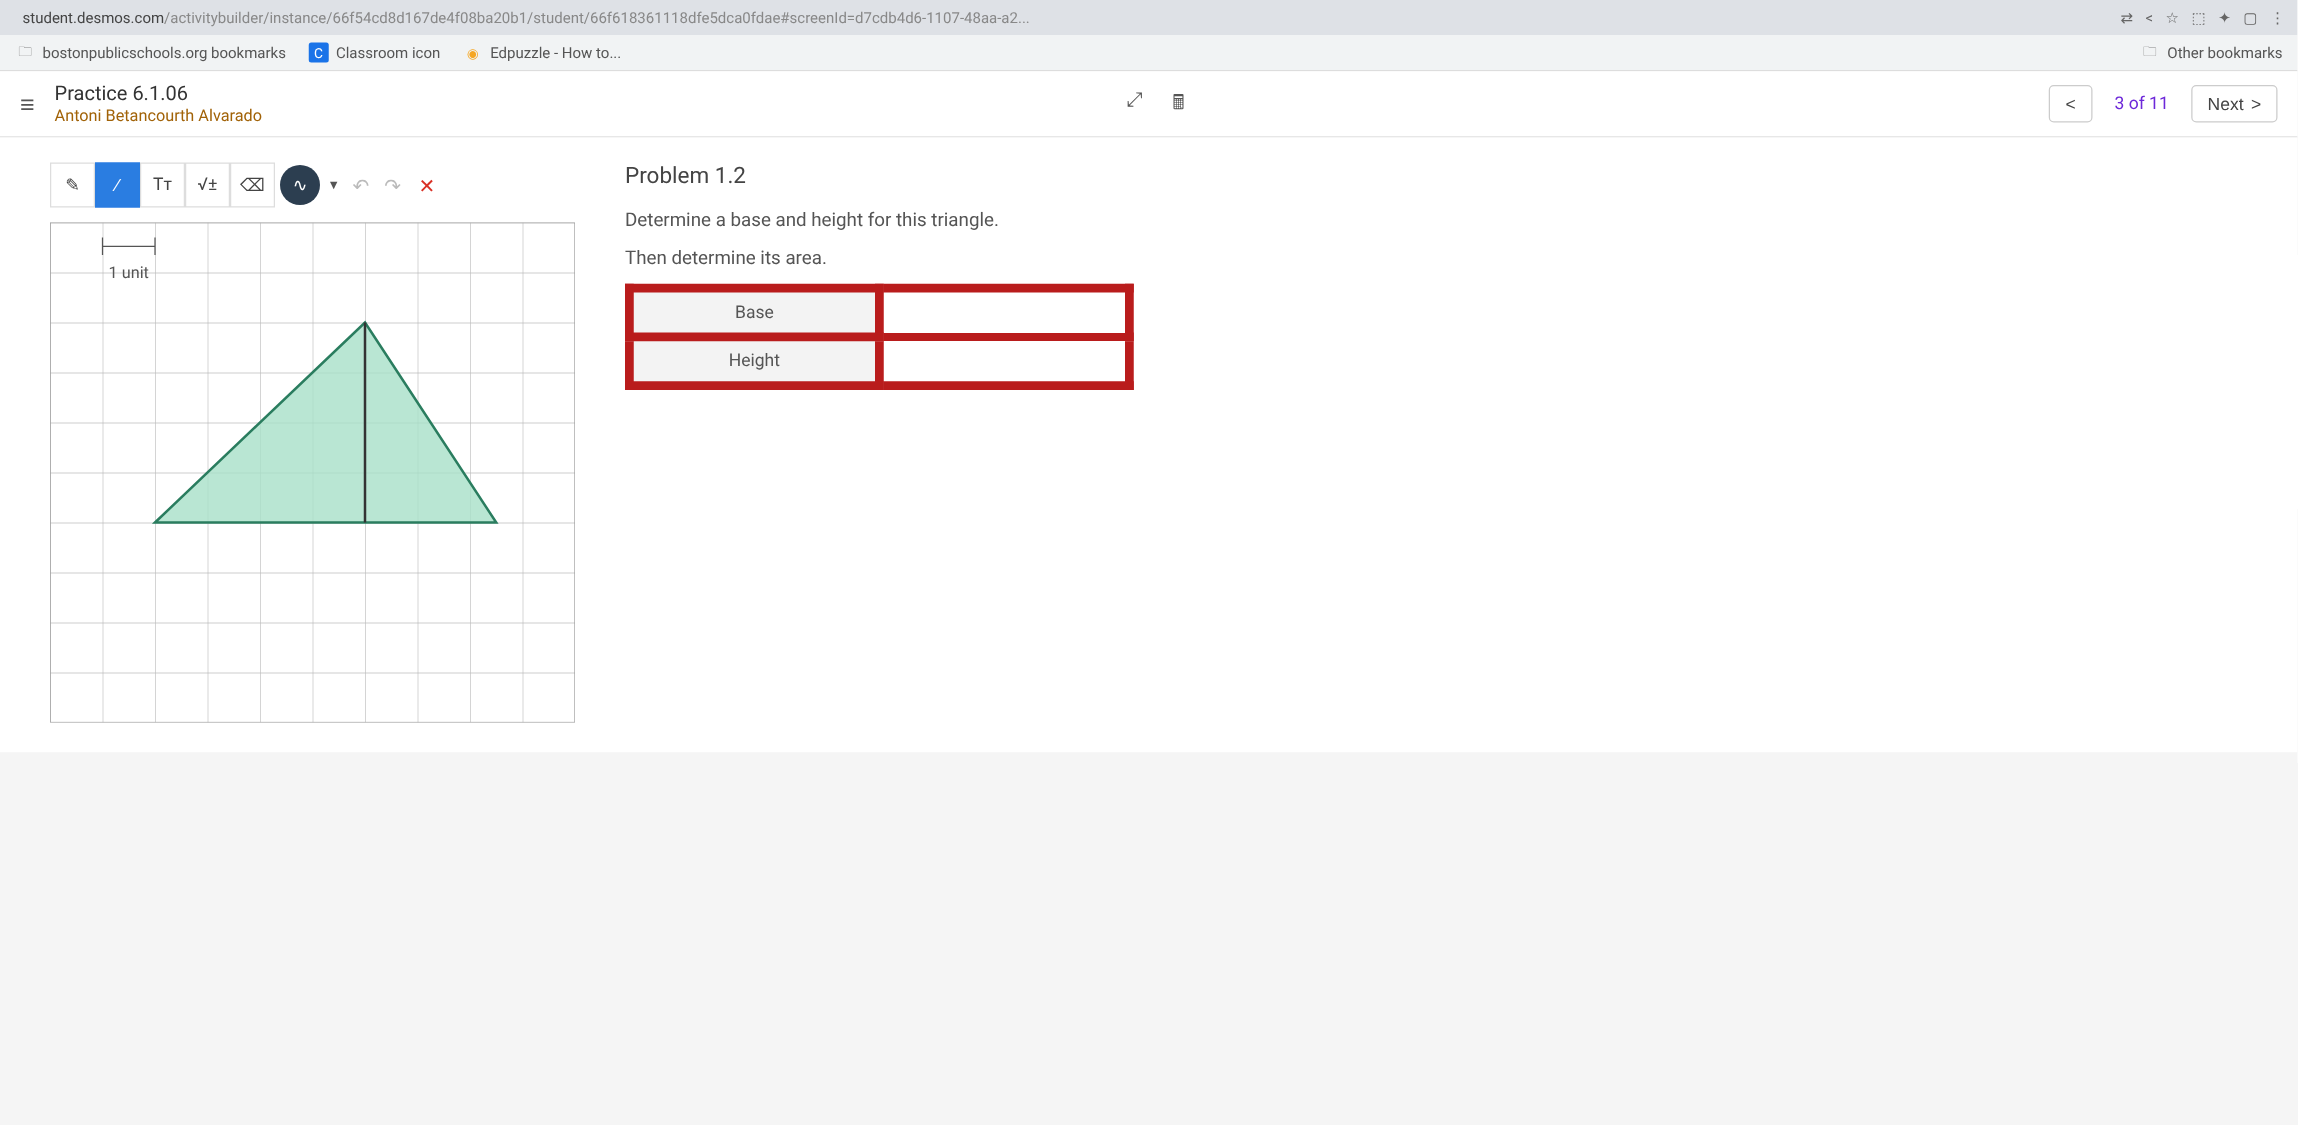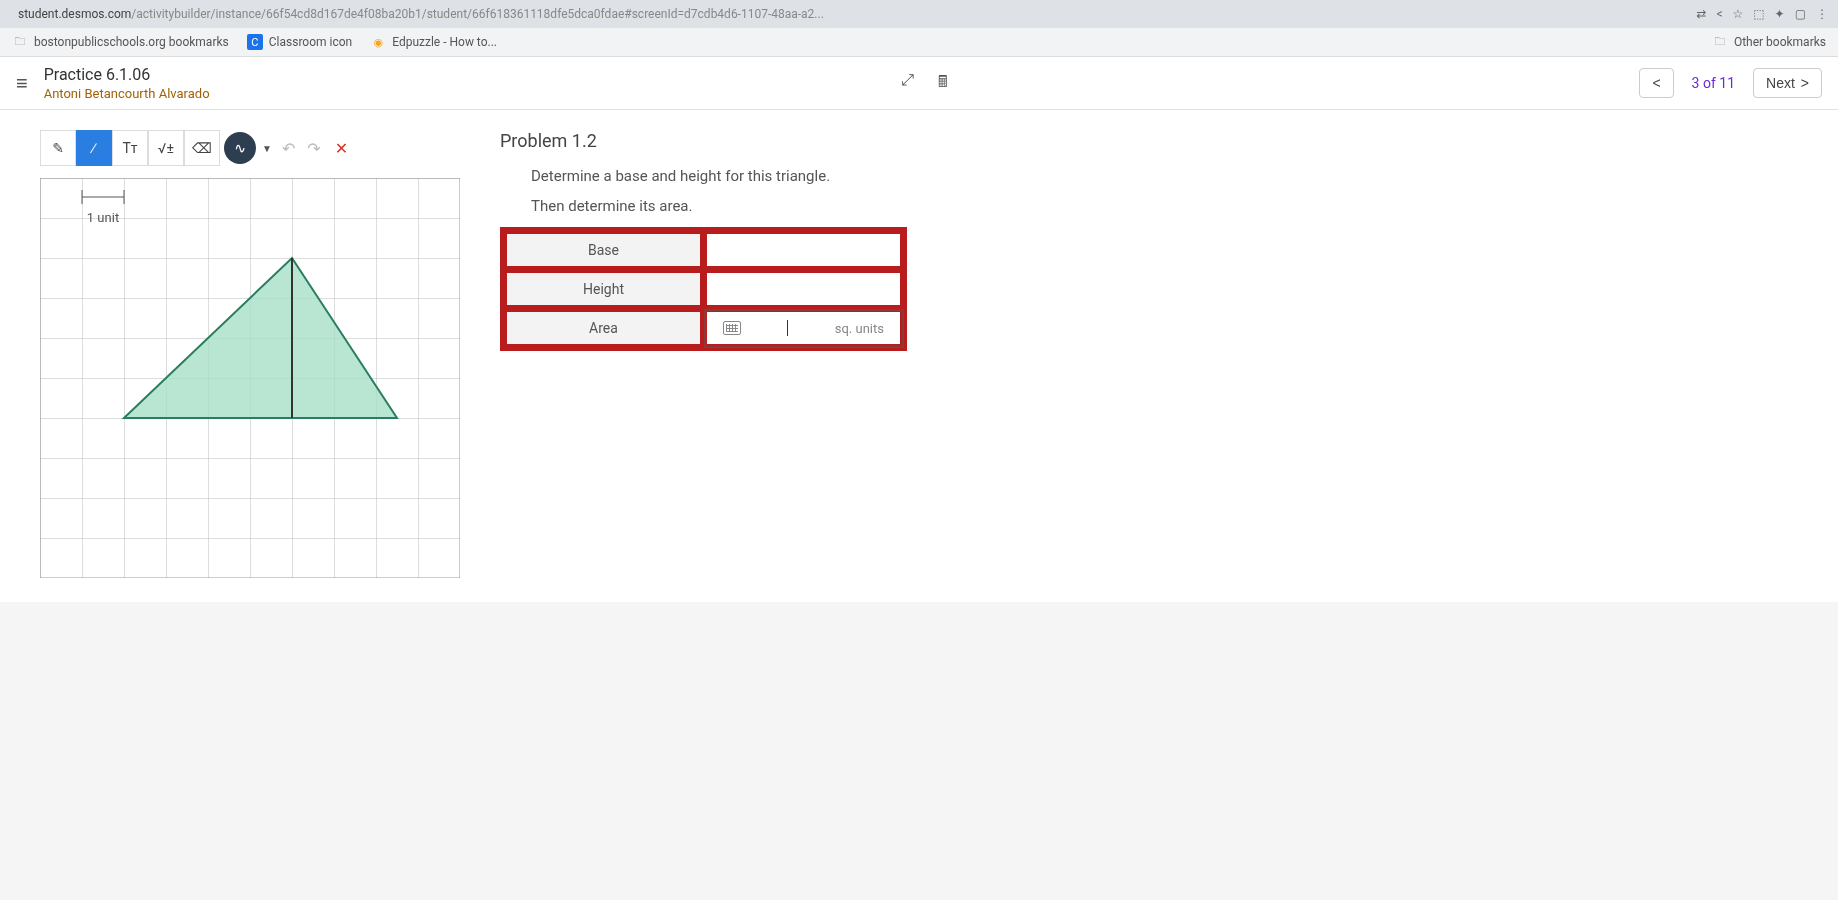--- a/index.html
+++ b/index.html
@@ -118,21 +118,21 @@
 .dropdown-caret { font-size: 10px; color: #555; margin-left: -2px; padding: 0 4px; cursor: pointer; }
 .undo-redo { color: #bbb; font-size: 16px; margin: 0 6px; cursor: pointer; }
 .clear-x { color: #d93025; font-size: 16px; margin-left: 8px; cursor: pointer; }
 .grid-canvas {
   width: 420px;
   height: 400px;
   background: #fff;
 }
 .right-panel { flex: 1; padding-top: 0; }
 .problem-title { font-size: 18px; color: #444; margin-bottom: 16px; }
-.problem-text { font-size: 15px; color: #555; margin-bottom: 12px; margin-left: 31px; }
+.problem-text { font-size: 15px; color: #555; margin-bottom: 12px; }
 .answer-table {
   border-collapse: collapse;
   margin-top: 12px;
 }
 .answer-table td {
   border: 7px solid #b91c1c;
   padding: 8px 16px;
   font-size: 14px;
   color: #555;
   background: #f3f3f3;
@@ -289,26 +289,16 @@
     <table class="answer-table">
       <tbody>
           <tr>
         <td style="width:200px;">Base</td>
         <td class="input-cell"></td>
       </tr>
       <tr>
         <td>Height</td>
         <td class="input-cell"></td>
       </tr>
-      <tr>
-        <td>Area</td>
-        <td class="input-cell active">
-          <div class="area-cell-content">
-            <span class="keypad-icon"></span>
-            <span class="cursor-line"></span>
-            <span class="sq-units">sq. units</span>
-          </div>
-        </td>
-      </tr>
     </tbody>
       </table>
   </div>
 </div>
 
 </body></html>

